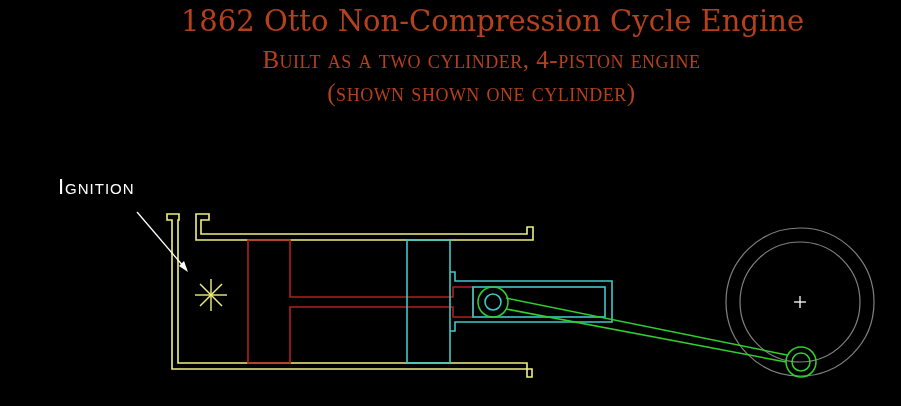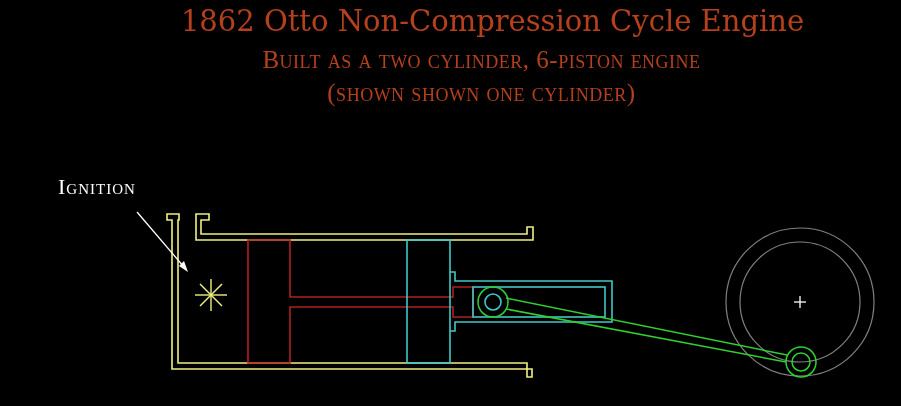--- a/index.html
+++ b/index.html
@@ -14,21 +14,21 @@
   .sub {
     position: absolute; left: 0; width: 901px; text-align: center;
     font-family: "Liberation Serif", "DejaVu Serif", serif;
     font-variant: small-caps; color: #b5401c; font-size: 25px; letter-spacing: 0.5px;
     white-space: nowrap; padding-left: 62px; box-sizing: border-box;
   }
   .sub1 { top: 46px; }
   .sub2 { top: 79px; }
   .label {
     position: absolute; left: 58px; top: 174px;
-    font-family: Liberation Serif, serif; font-variant: small-caps;
+    font-family: Liberation Sans, sans-serif; font-variant: small-caps;
     color: #ffffff; font-size: 22px; letter-spacing: 1px; white-space: nowrap;
   }
 </style>
 </head>
 <body>
 
 <svg id="canvas" viewBox="0 0 901 406" xmlns="http://www.w3.org/2000/svg">
 
   <g fill="none" stroke="#f0f080" stroke-width="1.6">
 
@@ -72,15 +72,15 @@
   <g fill="none" stroke="#30d030" stroke-width="1.5">
     <circle cx="493" cy="302" r="15"></circle>
     <line x1="506" y1="298" x2="787" y2="355"></line>
     <line x1="506" y1="309" x2="786" y2="362"></line>
     <circle cx="801" cy="362" r="15"></circle>
     <circle cx="801" cy="362" r="9"></circle>
   </g>
 </svg>
 
 <div class="title">1862 Otto Non-Compression Cycle Engine</div>
-<div class="sub sub1">Built as a two cylinder, 6-piston engine</div>
+<div class="sub sub1">Built as a two cylinder, 4-piston engine</div>
 <div class="sub sub2">(shown shown one cylinder)</div>
 <div class="label">Ignition</div>
 
 </body></html>

